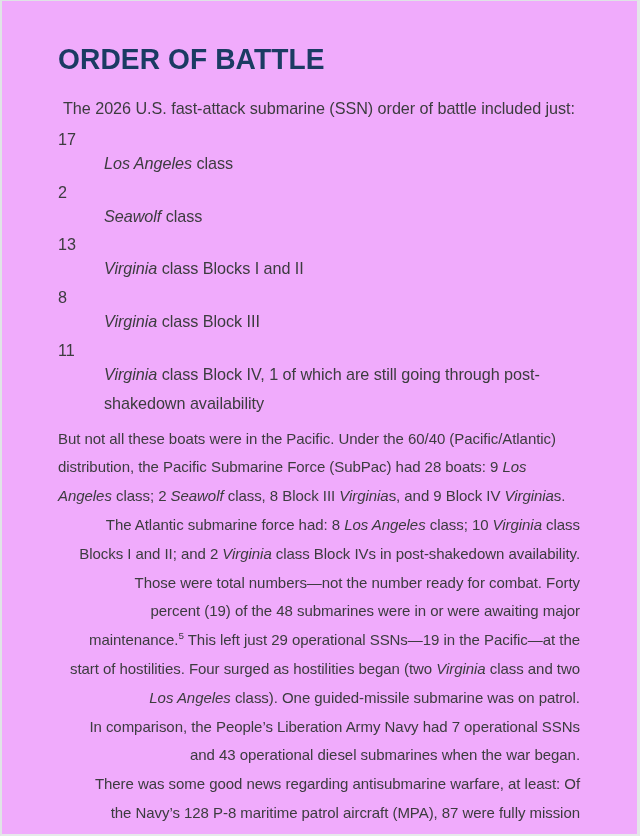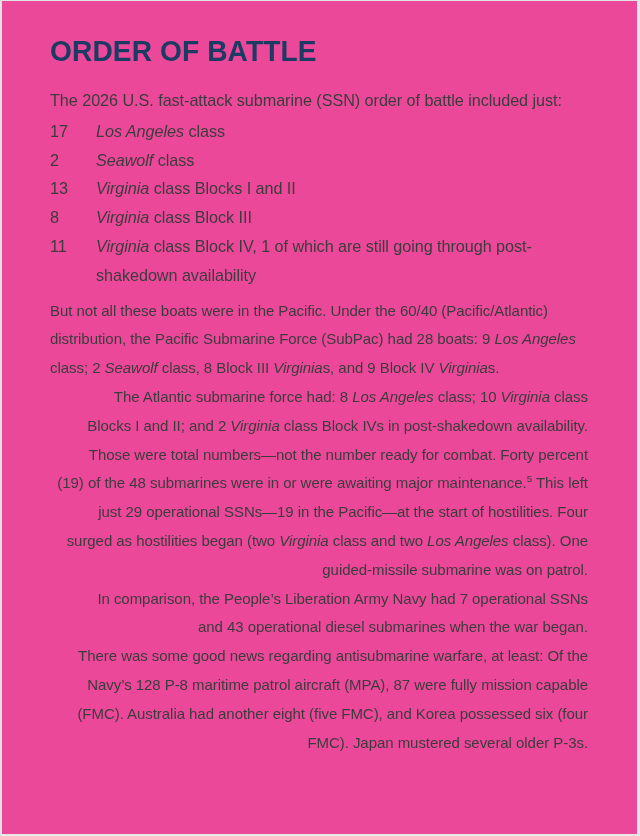--- a/index.html
+++ b/index.html
@@ -13,27 +13,27 @@
     overflow: hidden;
     font-family: "Liberation Sans", "DejaVu Sans", sans-serif;
   }
 
   
   #sidebar-panel {
     position: relative;
     box-sizing: border-box;
     width: 640px;
     height: 836px;
-    background: #ec4899;
+    background: #f0abfc;
     
     border-left: 2px solid #e0e4e6;
     border-right: 3px solid #e3e6e8;
     border-bottom: 2px solid #e6e9ea;
     border-top: 1px solid #dfe3e5;
-    padding: 4px;
+    padding: 12px;
   }
 
   #panel-inner {
     box-sizing: border-box;
     padding: 29px 45px 0 44px;
     height: 100%;
   }
 
   
   #panel-title {
@@ -49,21 +49,21 @@
     transform-origin: left center;
   }
 
   
   .body-text {
     color: #3c3c3f;
     font-size: 16.2px;
     line-height: 28.8px;
     letter-spacing: -0.05px;
     margin: 0;
-    text-align: left;
+    text-align: center;
     word-spacing: 0px;
   }
 
   #intro-line {
     margin-bottom: 2px;
   }
 
   
   #ob-list {
     list-style: none;
@@ -78,20 +78,21 @@
     letter-spacing: -0.05px;
   }
   .ob-count {
     flex: 0 0 46px;
     text-align: left;
     padding-right: 11px;
     box-sizing: border-box;
   }
   .ob-label {
     flex: 1 1 auto;
+    margin-top: 24px;
   }
 
   
   .para {
     color: #3c3c3f;
     font-size: 15px;
     line-height: 28.8px;
     letter-spacing: -0.05px;
     margin: 0;
   }

